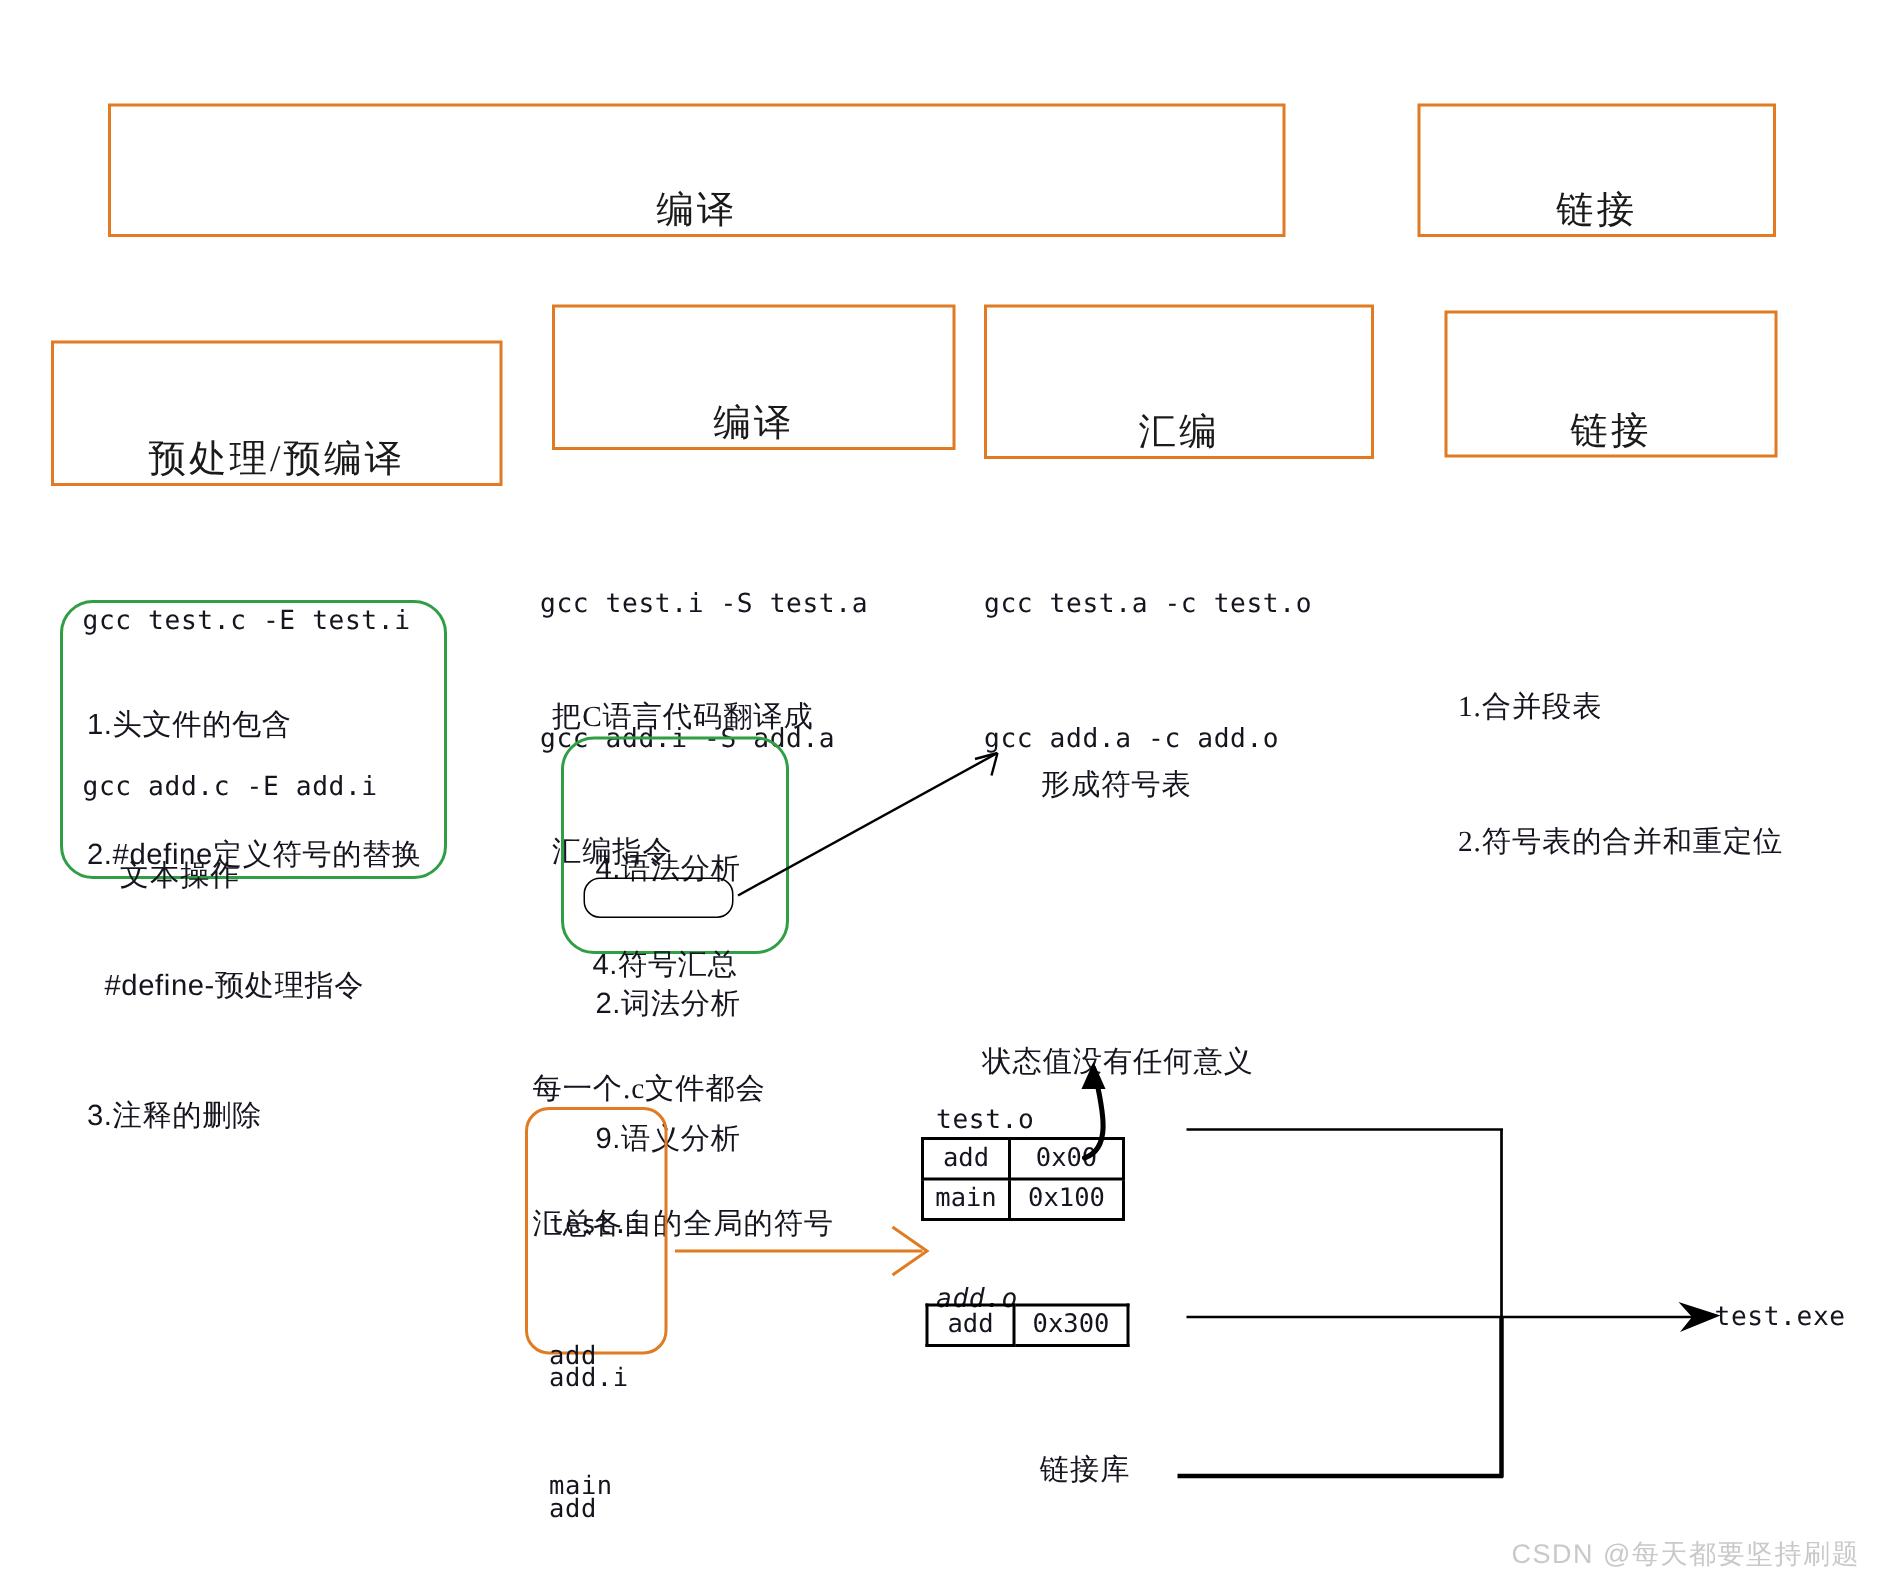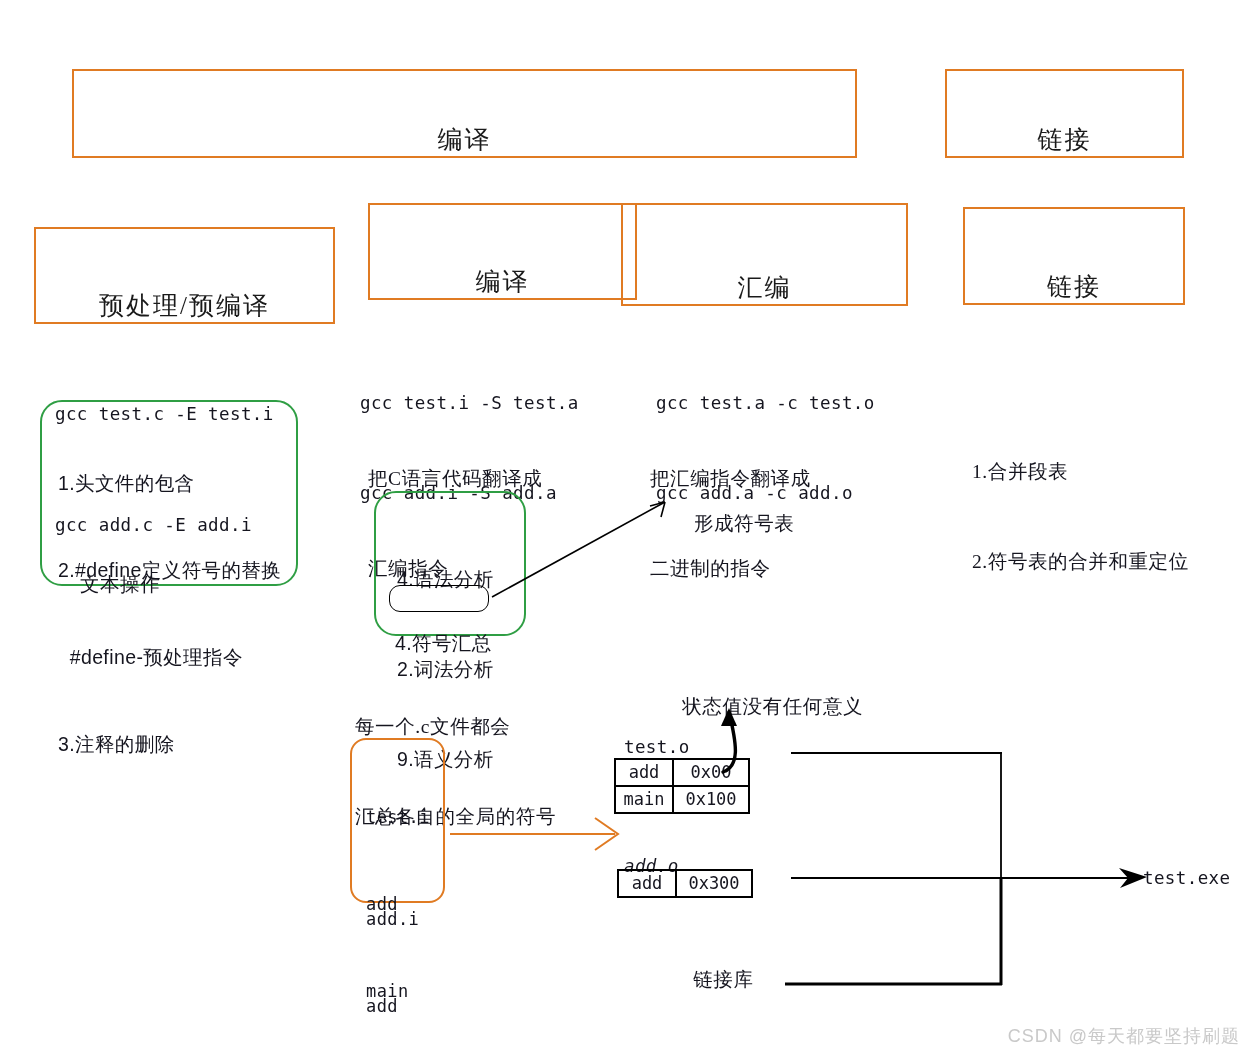--- a/index.html
+++ b/index.html
@@ -139,21 +139,21 @@
   </div>
 
   <div class="obox" style="left:34px; top:203px; width:301px; height:97px;margin-top:24px;">
     <span class="lbl">预处理/预编译</span>
   </div>
 
   <div class="obox" style="left:368px; top:203px; width:269px; height:97px;">
     <span class="lbl">编译</span>
   </div>
 
-  <div class="obox" style="left:621px; top:203px; width:287px; height:103px;">
+  <div class="obox" style="left:656px; top:203px; width:260px; height:103px;">
     <span class="lbl">汇编</span>
   </div>
 
   <div class="obox" style="left:963px; top:207px; width:222px; height:98px;">
     <span class="lbl">链接</span>
   </div>
 
   <div class="txt mono" style="left:55px; top:322px; line-height:37px;">
     <span class="row">gcc test.c -E test.i</span>
     <span class="row">gcc add.c -E add.i</span>
@@ -194,24 +194,20 @@
     <span class="row">2.词法分析</span>
     <span class="row">9.语义分析</span>
   </div>
 
   <div style="position:absolute; left:389px; top:585px; width:100px; height:27px;
               border:1.6px solid #000; border-radius:11px; box-sizing:border-box;"></div>
   <div class="txt cn-list" style="left:395px; top:588px; line-height:22px;">
     <span class="row">4.符号汇总</span>
   </div>
 
-  <div class="txt cn" style="left:650px; top:404px; line-height:30px;">
-    <span class="row">把汇编指令翻译成</span>
-    <span class="row">二进制的指令</span>
-  </div>
 
   <div class="txt cn" style="left:672px; top:494px;">
     <span>形成符号表</span>
   </div>
 
   <div class="txt cn" style="left:972px; top:397px; line-height:30px;">
     <span class="row">1.合并段表</span>
     <span class="row">2.符号表的合并和重定位</span>
   </div>
 
@@ -226,21 +222,21 @@
     <span class="row">test.i</span>
     <span class="row">add</span>
     <span class="row">main</span>
   </div>
 
   <div class="txt mono" style="left:366px; top:847px; line-height:29px; font-size:17px;">
     <span class="row">add.i</span>
     <span class="row">add</span>
   </div>
 
-  <div class="txt cn" style="left:633px; top:679px;font-family:Liberation Mono, monospace;">
+  <div class="txt cn" style="left:633px; top:679px;">
     <span>状态值没有任何意义</span>
   </div>
 
   <div class="caption" style="left:624px; top:737px;">
     <span>test.o</span>
   </div>
 
   <table class="symtab" style="left:614px; top:758px;">
     <tbody>
       <tr>

